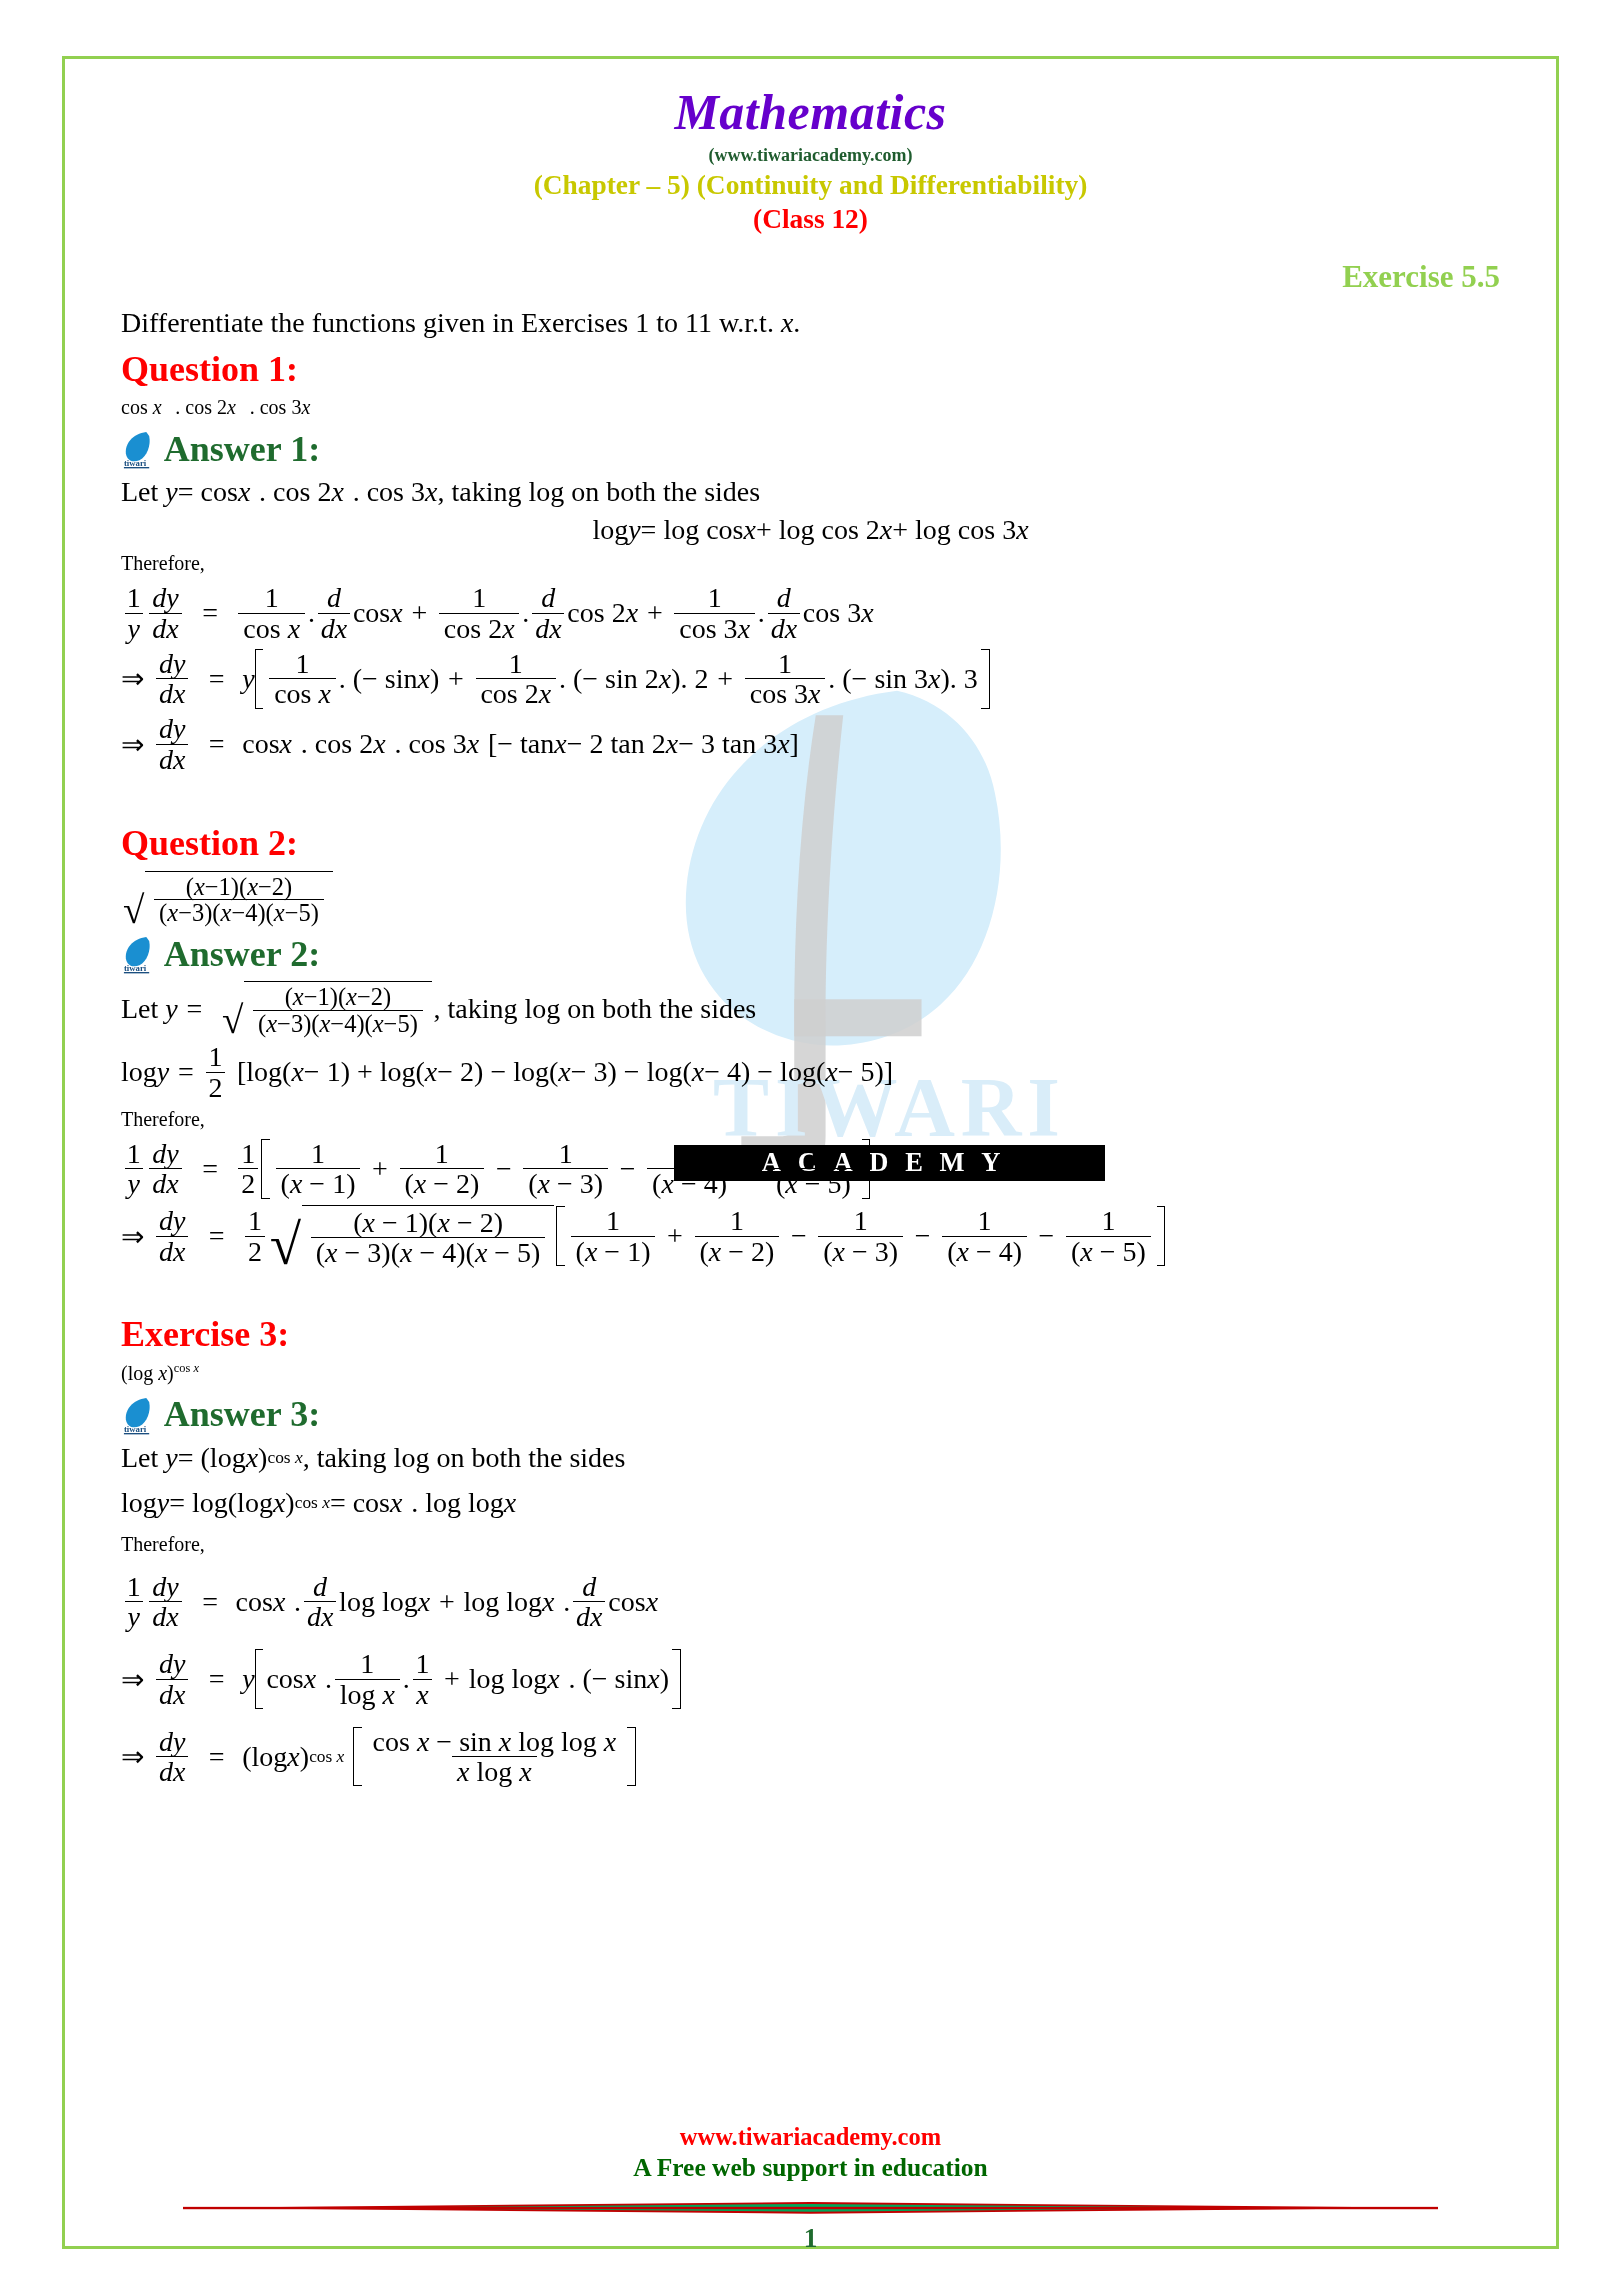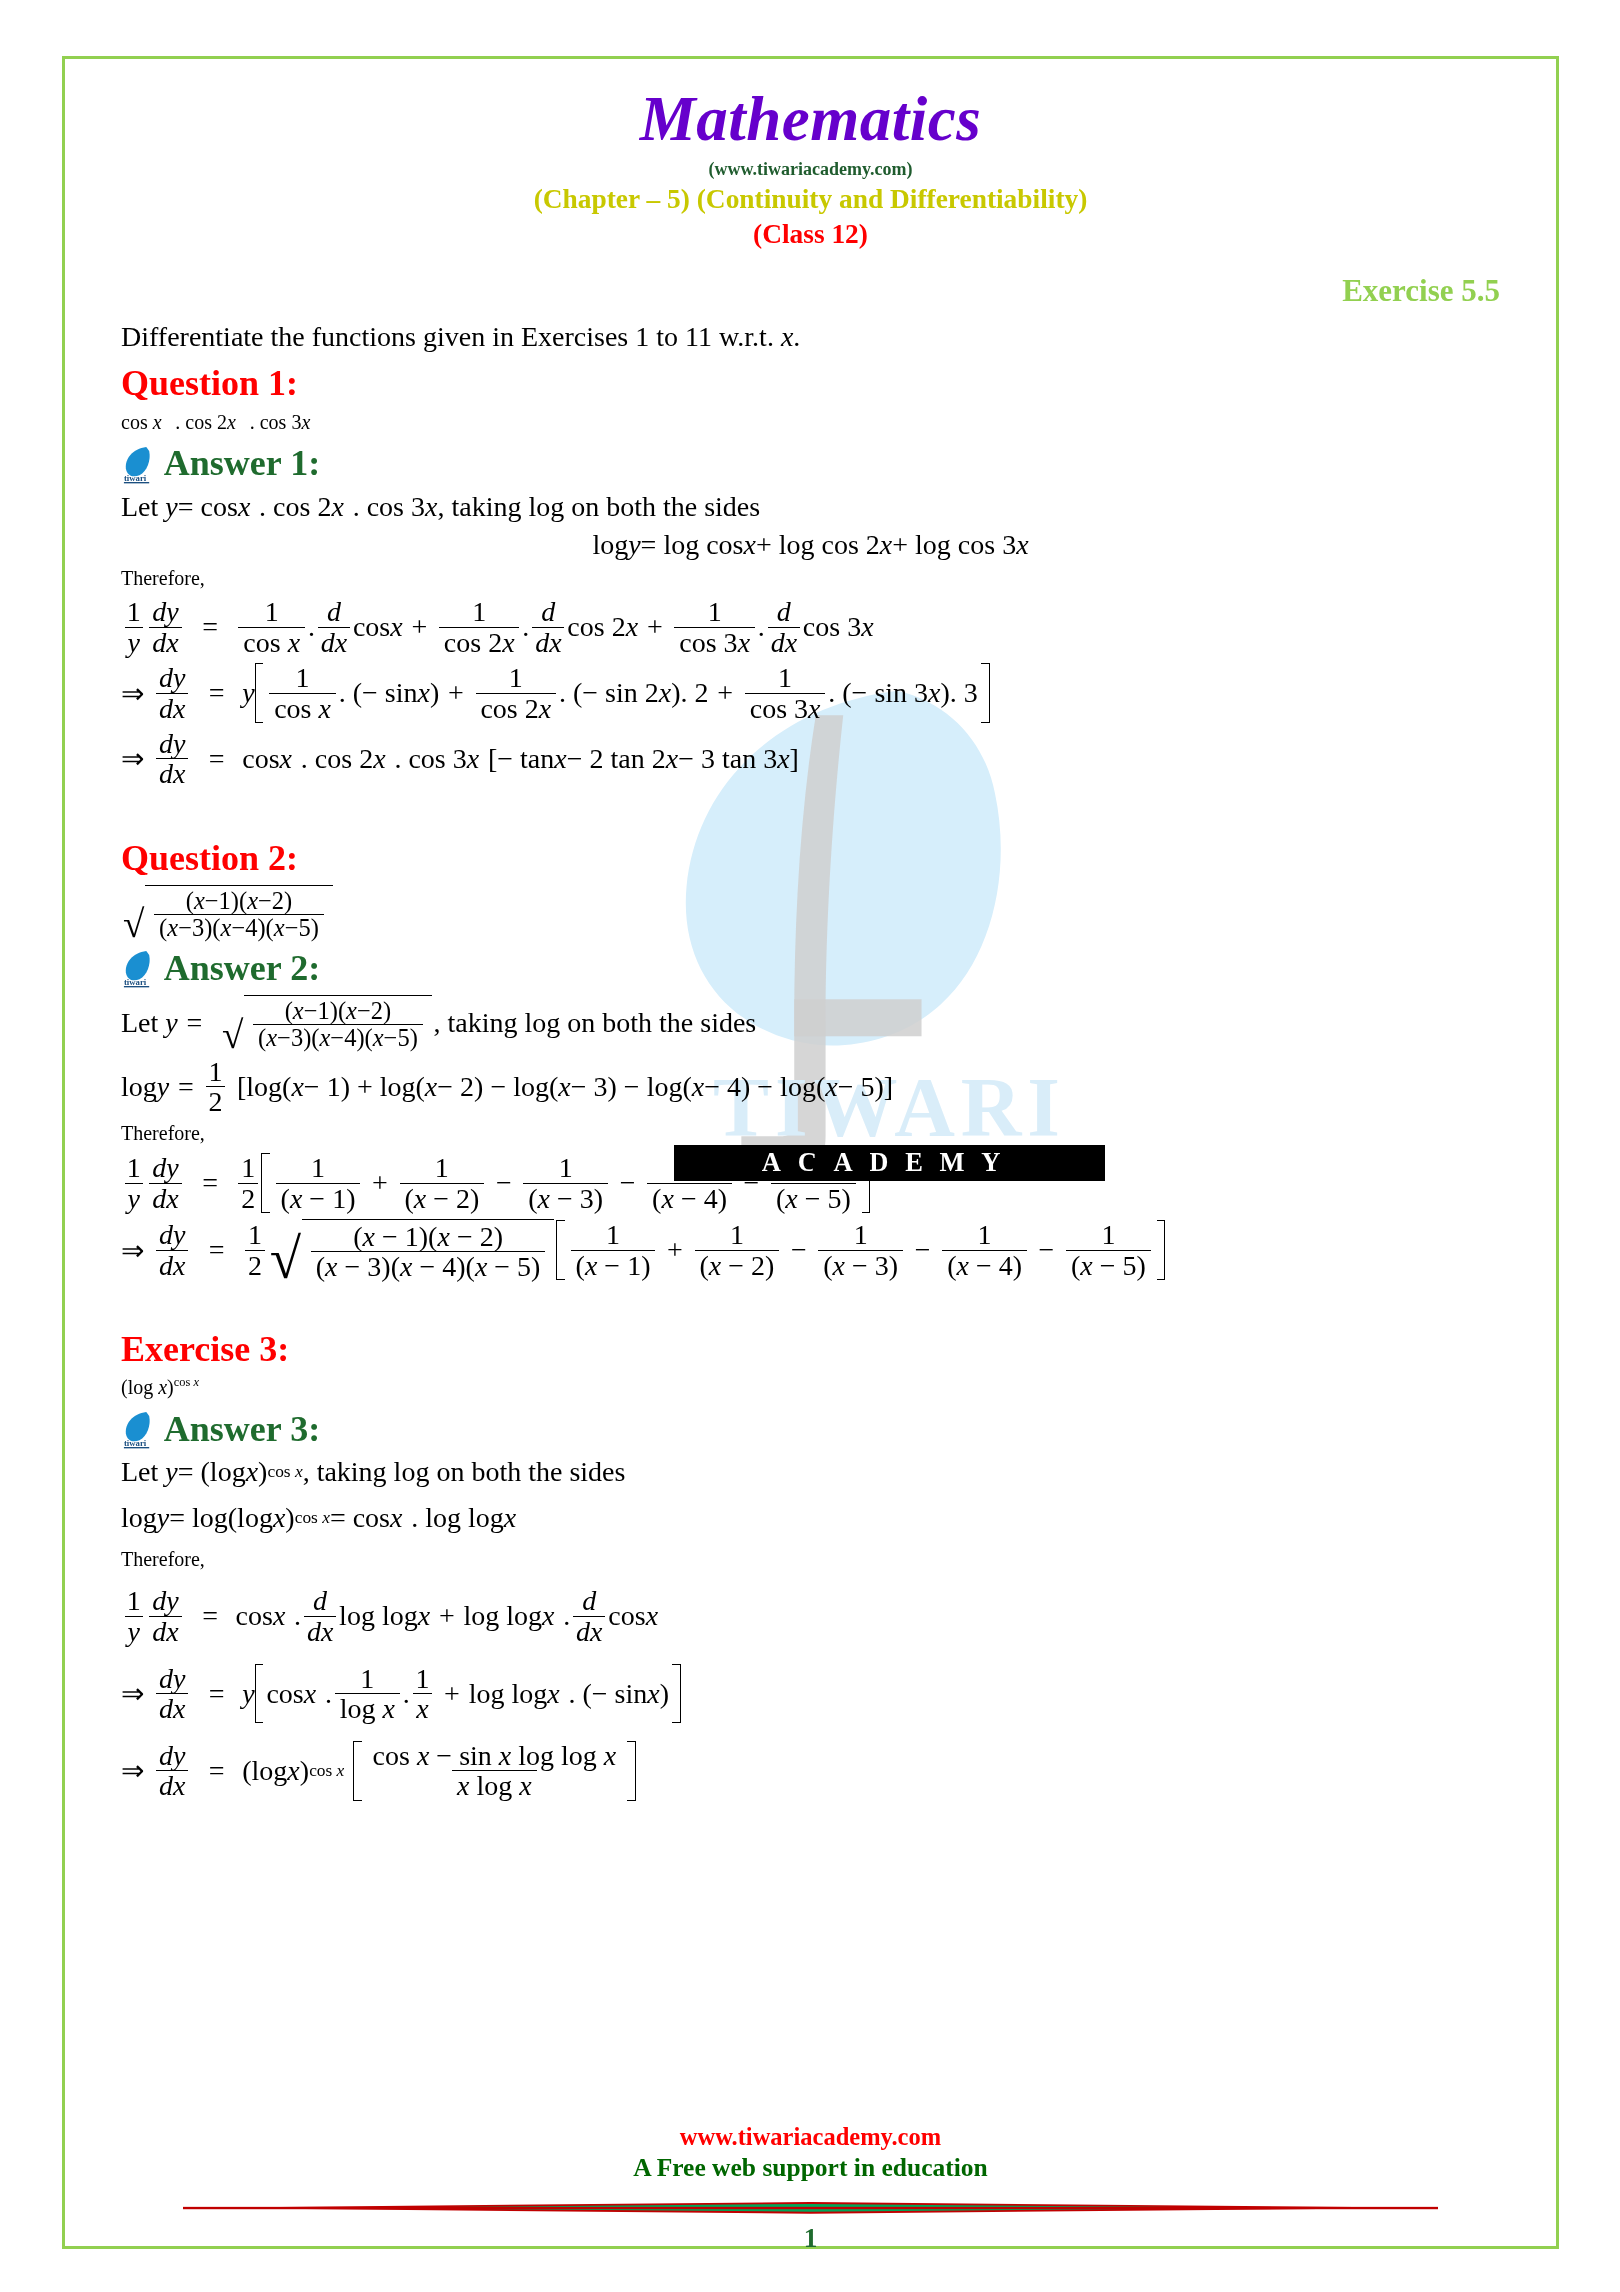--- a/index.html
+++ b/index.html
@@ -75,21 +75,21 @@
     position: relative;
     padding: 0 59px;
   }
 
   
   .doc-title {
     text-align: center;
     font-family: "Liberation Serif", serif;
     font-style: italic;
     font-weight: bold;
-    font-size: 63px;
+    font-size: 50px;
     color: #6600cc;
     margin: 29px 0 0 0;
     line-height: 1.1;
     letter-spacing: 0.5px;
   }
   .doc-site {
     text-align: center;
     font-family: "Liberation Serif", serif;
     font-weight: bold;
     font-size: 18px;

